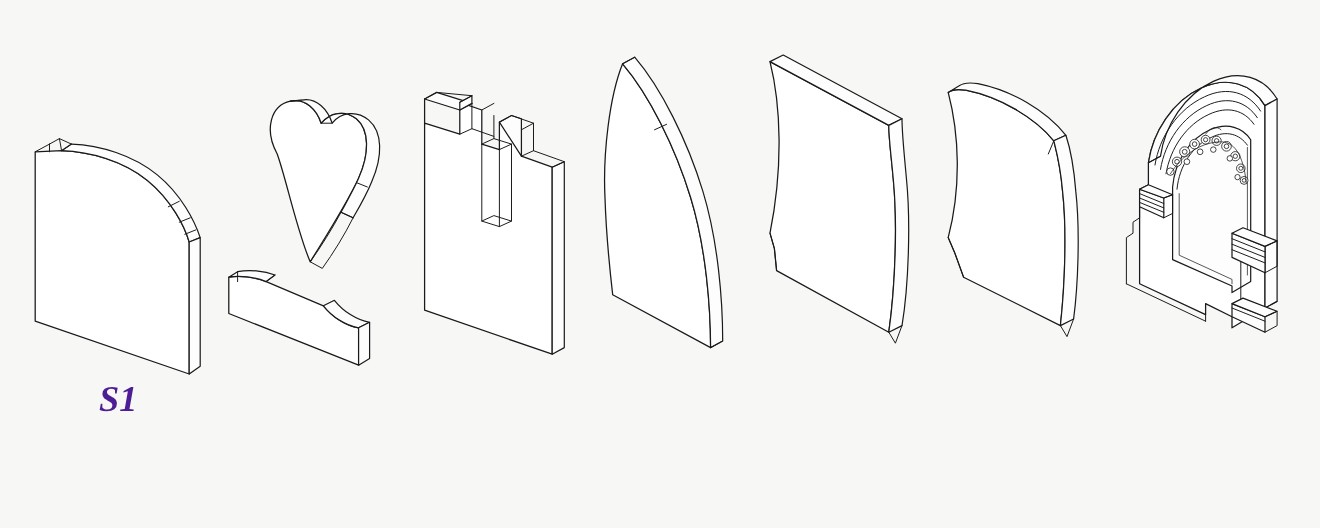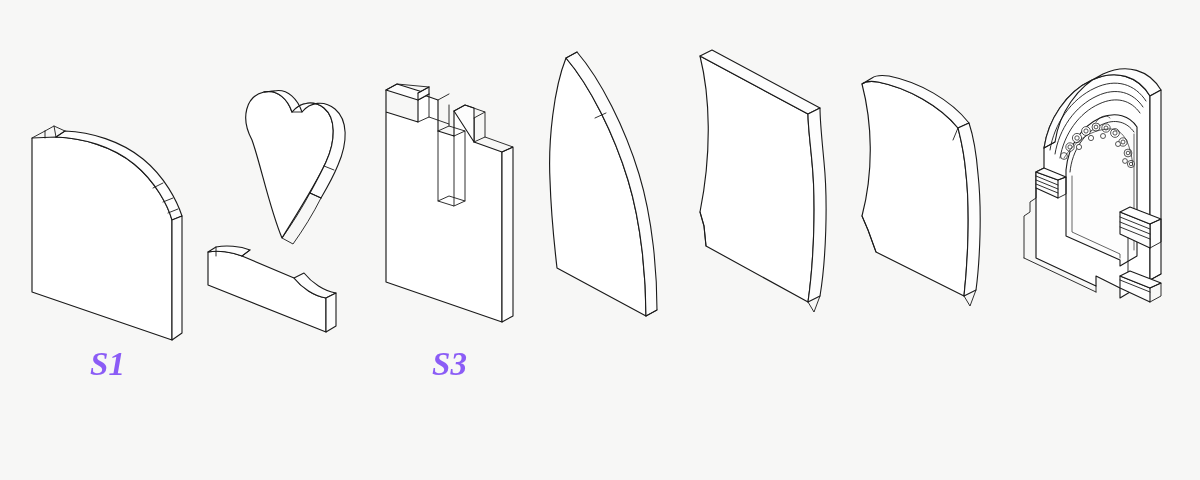--- a/index.html
+++ b/index.html
@@ -71,21 +71,21 @@
   }
   .shape-label {
     position: absolute;
     top: 345px;
     width: 175px;
     text-align: center;
     font-family: "Liberation Serif", "DejaVu Serif", serif;
     font-size: 33px;
     font-weight: bold;
     font-style: italic;
-    color: #8b5cf6;
+    color: #4c1d95;
     letter-spacing: 0px;
     line-height: 38px;
     user-select: none;
   }
 </style>
 </head>
 <body>
 
 <div id="catalogue" style="background: rgb(247, 247, 246);">
 
@@ -179,21 +179,20 @@
         <path class="ln-thin" d="M76,101 L87,96 L103,101 L92,106"></path>
         <path class="ln-thin" d="M87,96 L87,75"></path>
         <path class="ln-thin" d="M56,92 L67,87 L87,94"></path>
         <path class="ln-thin" d="M67,87 L67,64"></path>
         <path class="ln-thin" d="M76,70 L87,64"></path>
         <path class="ln-thin" d="M92,106 L92,176 L76,171 L76,101"></path>
         <path class="ln-thin" d="M76,171 L87,166 L103,171"></path>
         <path class="ln-thin" d="M92,176 L103,171 L103,101"></path>
       </svg>
     </div>
-    <div class="shape-label" style="left:362px">S3</div>
 
     <div class="shape-cell" style="left:524px">
       <svg viewBox="0 0 175 320" preserveAspectRatio="xMidYMid meet">
 
         <path class="face" d="M42,28
                               C30,58 24,110 26,150
                               C27,182 30,212 33,238
                               L122,286
                               C122,250 118,196 104,150
                               C90,104 66,56 42,28 Z"></path>

